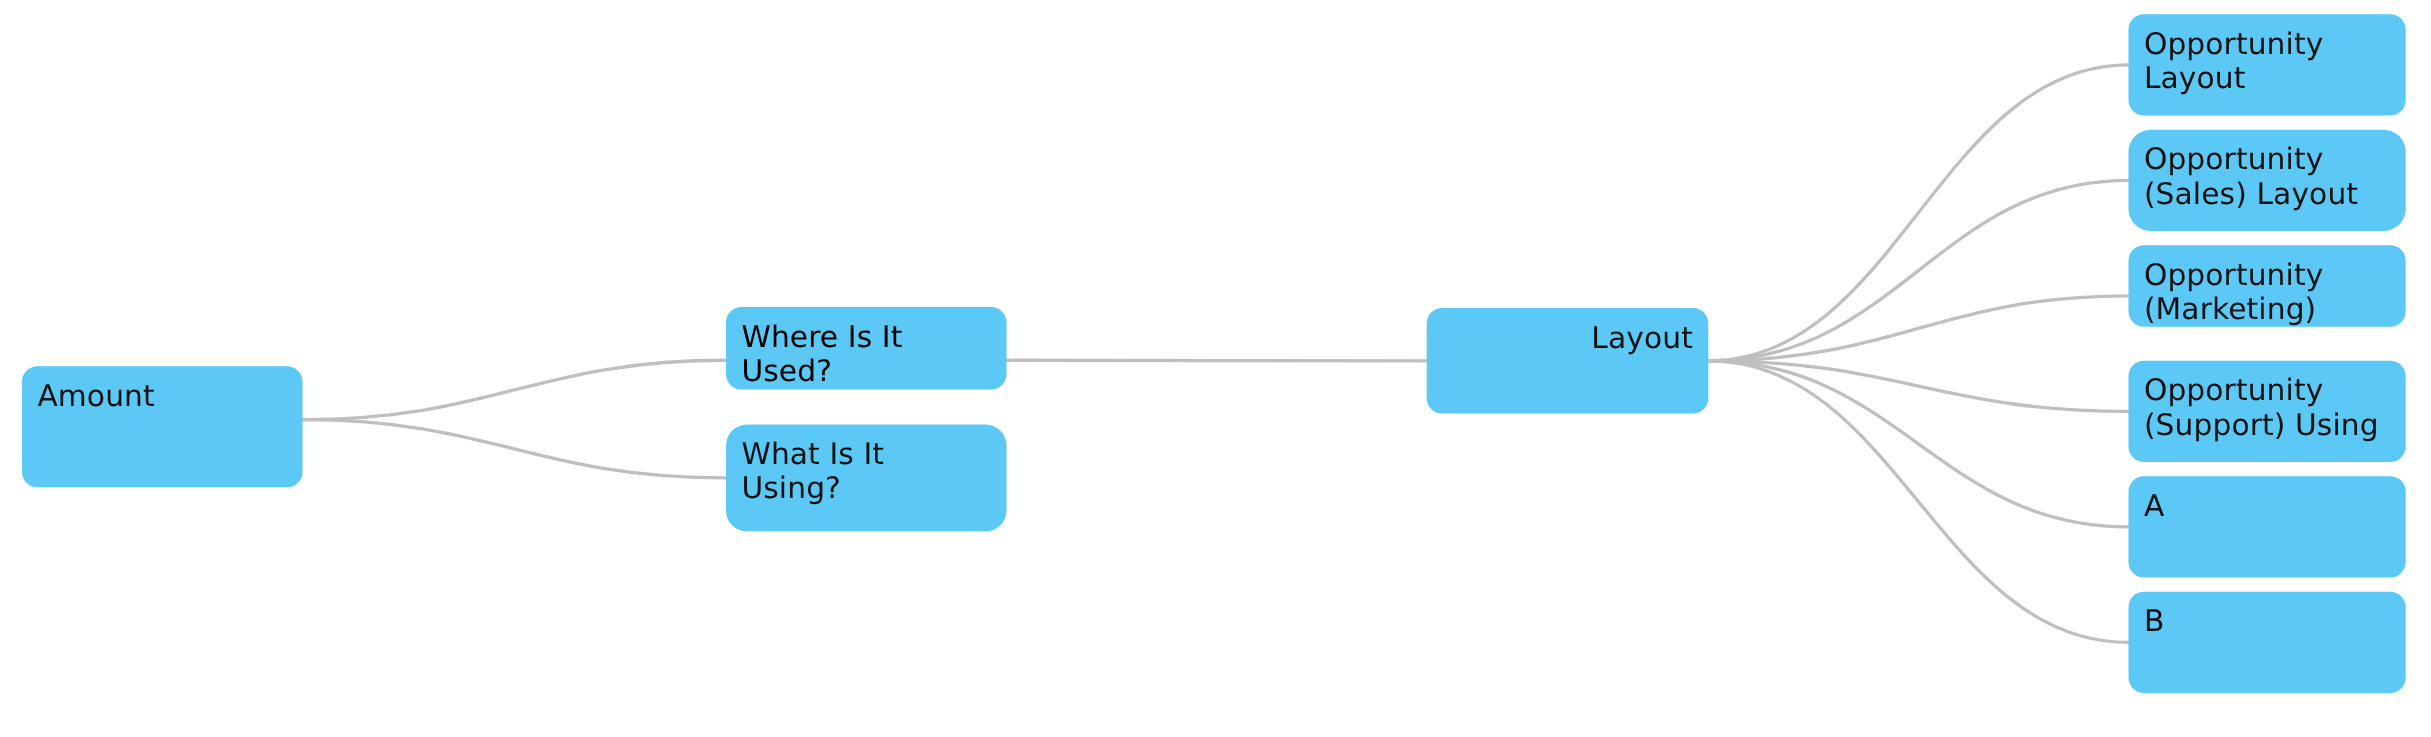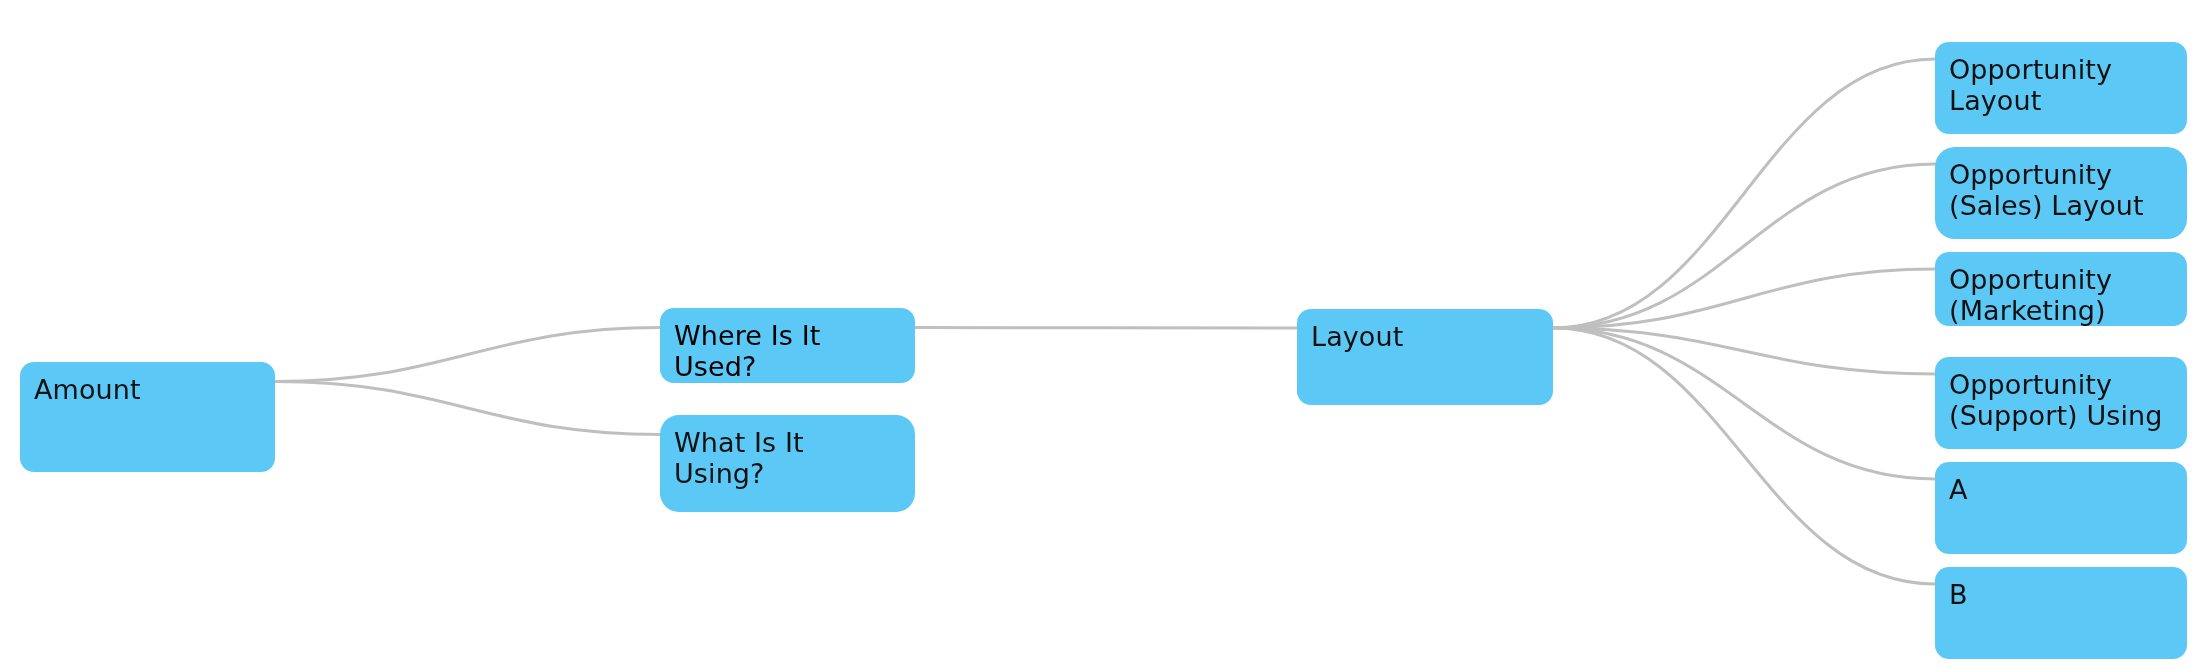--- a/index.html
+++ b/index.html
@@ -32,21 +32,20 @@
     box-sizing: border-box;
     background: #5bc8f5;
     border-radius: 14px;
     padding: 12px 14px 0 14px;
     color: #111111;
     font-size: 27px;
     line-height: 1.16;
     letter-spacing: 0.1px;
     white-space: pre-line;
     overflow: hidden;
-    margin-top: 29px;
   }
 </style>
 </head>
 <body>
 
 <div id="mindmap">
   <svg id="edge-layer" viewBox="0 0 2210 670" xmlns="http://www.w3.org/2000/svg">
       <path d="M 275 381.5 C 448.25 381.5, 486.75 327.5, 660 327.5" fill="none" stroke="#bfbfbf" stroke-width="3" stroke-linecap="round"></path>
       <path d="M 275 381.5 C 448.25 381.5, 486.75 434.5, 660 434.5" fill="none" stroke="#bfbfbf" stroke-width="3" stroke-linecap="round"></path>
       <path d="M 915 327.5 C 1086.9 327.5, 1125.1 328, 1297 328" fill="none" stroke="#bfbfbf" stroke-width="3" stroke-linecap="round"></path>
@@ -54,21 +53,21 @@
       <path d="M 1553 328 C 1724.9 328, 1763.1 164, 1935 164" fill="none" stroke="#bfbfbf" stroke-width="3" stroke-linecap="round"></path>
       <path d="M 1553 328 C 1724.9 328, 1763.1 269, 1935 269" fill="none" stroke="#bfbfbf" stroke-width="3" stroke-linecap="round"></path>
       <path d="M 1553 328 C 1724.9 328, 1763.1 374, 1935 374" fill="none" stroke="#bfbfbf" stroke-width="3" stroke-linecap="round"></path>
       <path d="M 1553 328 C 1724.9 328, 1763.1 479, 1935 479" fill="none" stroke="#bfbfbf" stroke-width="3" stroke-linecap="round"></path>
       <path d="M 1553 328 C 1724.9 328, 1763.1 584, 1935 584" fill="none" stroke="#bfbfbf" stroke-width="3" stroke-linecap="round"></path>
     </svg>
   <div id="node-layer">
       <div class="node" style="left: 20px; top: 333px; width: 255px; height: 110px; background: rgb(91, 200, 245); color: rgb(17, 17, 17);">Amount</div>
       <div class="node" style="left: 660px; top: 279px; width: 255px; height: 75px; background: rgb(91, 200, 245); color: #000000;">Where Is It Used?</div>
       <div class="node" style="left: 660px; top: 386px; width: 255px; height: 97px; background: rgb(91, 200, 245); color: rgb(17, 17, 17); border-radius: 19px;">What Is It Using?</div>
-      <div class="node" style="left: 1297px; top: 280px; width: 256px; height: 96px; background: rgb(91, 200, 245); color: rgb(17, 17, 17);">Layout</div>
+      <div class="node" style="left: 1297px; top: 280px; width: 256px; height: 96px; background: rgb(91, 200, 245); color: rgb(17, 17, 17); text-align: right;">Layout</div>
       <div class="node" style="left: 1935px; top: 13px; width: 252px; height: 92px; background: rgb(91, 200, 245); color: rgb(17, 17, 17);">Opportunity Layout</div>
       <div class="node" style="left: 1935px; top: 118px; width: 252px; height: 92px; background: rgb(91, 200, 245); color: rgb(17, 17, 17); border-radius: 20px;">Opportunity (Sales) Layout</div>
       <div class="node" style="left: 1935px; top: 223px; width: 252px; height: 74px; background: rgb(91, 200, 245); color: rgb(17, 17, 17);">Opportunity (Marketing) Layout</div>
       <div class="node" style="left: 1935px; top: 328px; width: 252px; height: 92px; background: rgb(91, 200, 245); color: rgb(17, 17, 17);">Opportunity (Support) Using</div>
       <div class="node" style="left: 1935px; top: 433px; width: 252px; height: 92px; background: rgb(91, 200, 245); color: rgb(17, 17, 17);">A</div>
       <div class="node" style="left: 1935px; top: 538px; width: 252px; height: 92px; background: rgb(91, 200, 245); color: rgb(17, 17, 17);">B</div>
     </div>
 </div>
 
 </body></html>

